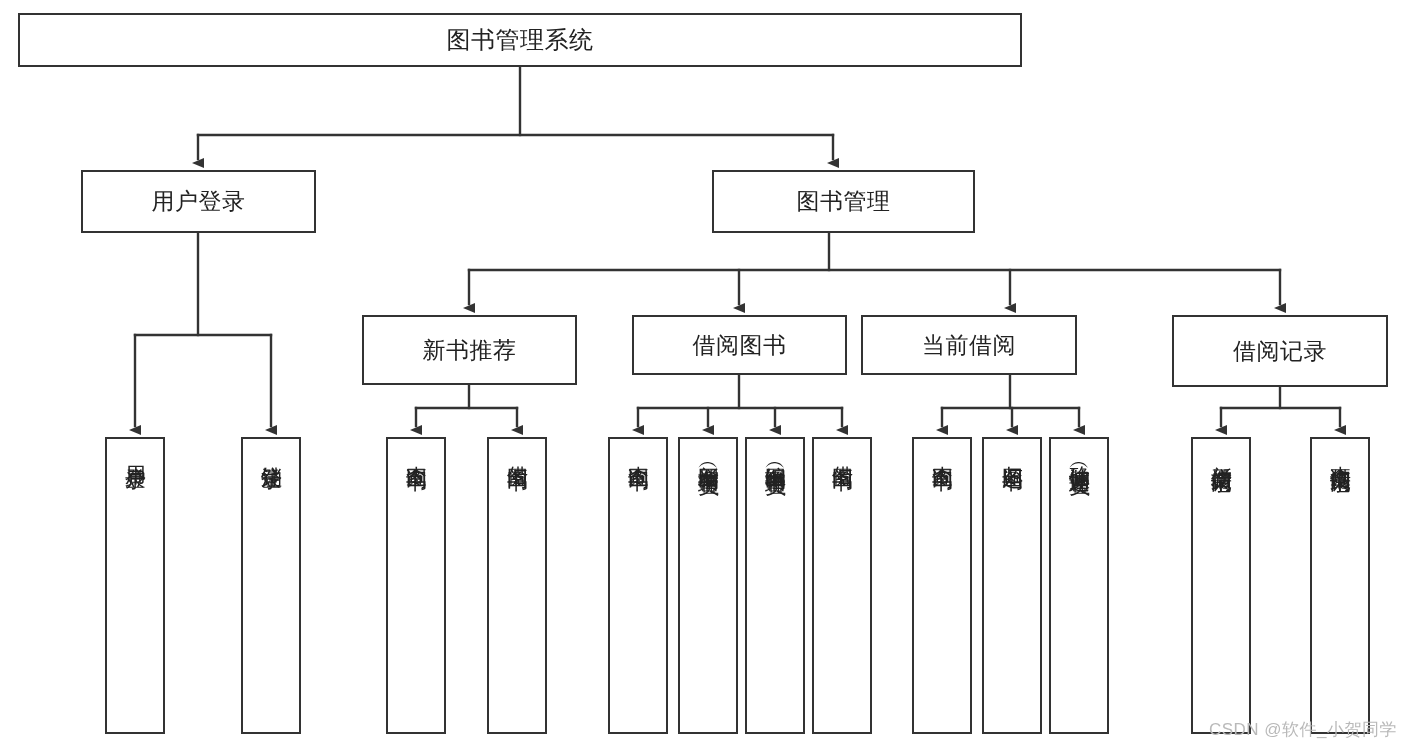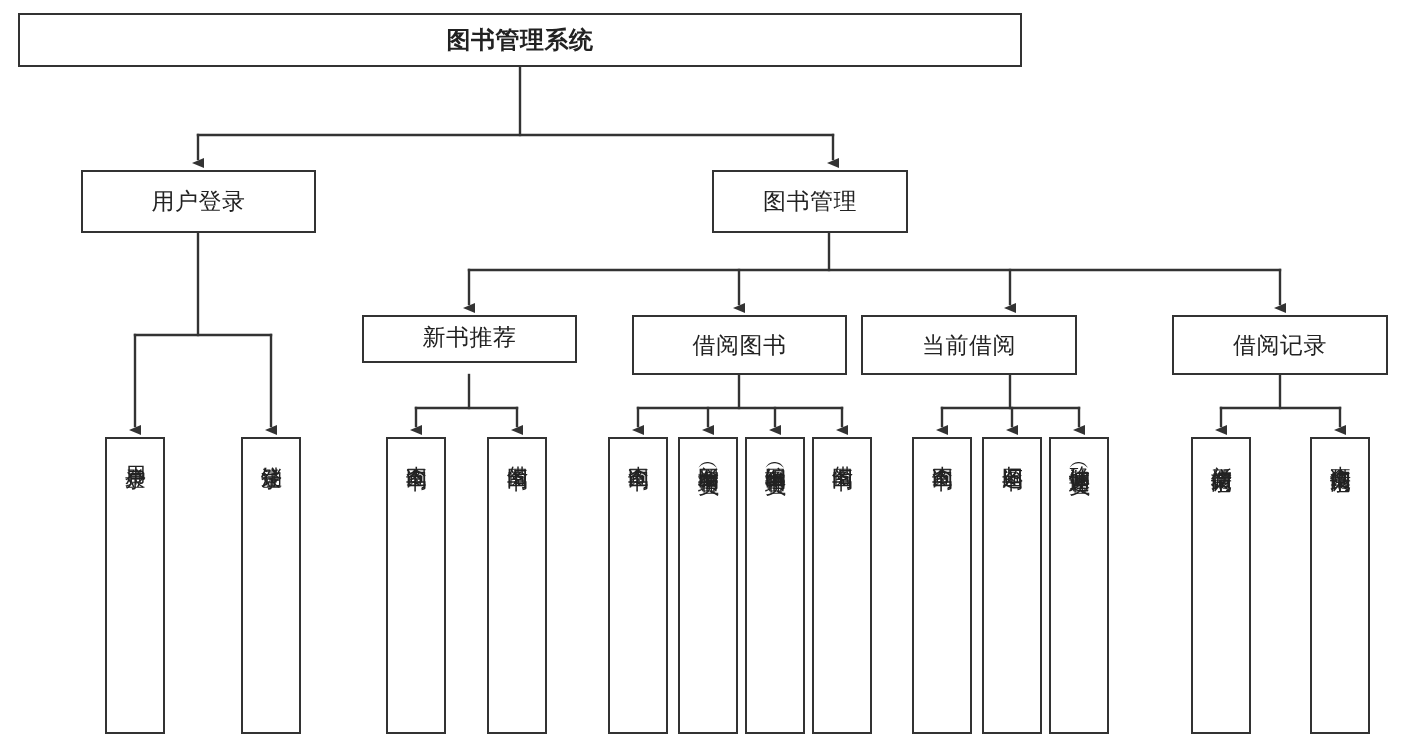--- a/index.html
+++ b/index.html
@@ -39,21 +39,20 @@
     color: #222222;
     line-height: 1.0;
     white-space: nowrap;
   }
   .node.h .node-label {
     font-size: 23px;
     letter-spacing: 0.5px;
   }
   .node.root .node-label {
     font-size: 24px;
-    font-weight: bold;
   }
   .node.leaf {
     align-items: flex-start;
     justify-content: center;
     padding-top: 10px;
   }
   .node.leaf .node-label {
     writing-mode: vertical-rl;
     text-orientation: upright;
     font-size: 21px;
@@ -129,34 +128,34 @@
     </g>
   </svg>
 
   <div class="node root h" style="left: 18px; top: 13px; width: 1004px; height: 54px;">
     <span class="node-label">图书管理系统</span>
   </div>
 
   <div class="node h" style="left: 81px; top: 170px; width: 235px; height: 63px;">
     <span class="node-label">用户登录</span>
   </div>
-  <div class="node h" style="left: 712px; top: 170px; width: 196px; height: 63px;">
+  <div class="node h" style="left: 712px; top: 170px; width: 263px; height: 63px;">
     <span class="node-label">图书管理</span>
   </div>
 
-  <div class="node h" style="left: 362px; top: 315px; width: 215px; height: 48px; font-family: Liberation Mono, monospace;">
+  <div class="node h" style="left: 362px; top: 315px; width: 215px; height: 70px;">
     <span class="node-label">新书推荐</span>
   </div>
   <div class="node h" style="left: 632px; top: 315px; width: 215px; height: 60px;">
     <span class="node-label">借阅图书</span>
   </div>
   <div class="node h" style="left: 861px; top: 315px; width: 216px; height: 60px;">
     <span class="node-label">当前借阅</span>
   </div>
-  <div class="node h" style="left: 1172px; top: 315px; width: 216px; height: 60px;">
+  <div class="node h" style="left: 1172px; top: 315px; width: 216px; height: 72px;">
     <span class="node-label">借阅记录</span>
   </div>
 
   <div class="node leaf" style="left: 105px; top: 437px; width: 60px; height: 297px;">
     <span class="node-label">用户登录</span>
   </div>
   <div class="node leaf" style="left: 241px; top: 437px; width: 60px; height: 297px;">
     <span class="node-label">注销登录</span>
   </div>
   <div class="node leaf" style="left: 386px; top: 437px; width: 60px; height: 297px;">
@@ -186,14 +185,15 @@
   <div class="node leaf" style="left: 1049px; top: 437px; width: 60px; height: 297px;">
     <span class="node-label">确认归还（管理员）</span>
   </div>
   <div class="node leaf" style="left: 1191px; top: 437px; width: 60px; height: 297px;">
     <span class="node-label">新增借阅记录</span>
   </div>
   <div class="node leaf" style="left: 1310px; top: 437px; width: 60px; height: 297px;">
     <span class="node-label">查询借阅记录</span>
   </div>
 
+  <div class="watermark">CSDN @软件_小贺同学</div>
 
 </div>
 
 </body></html>

